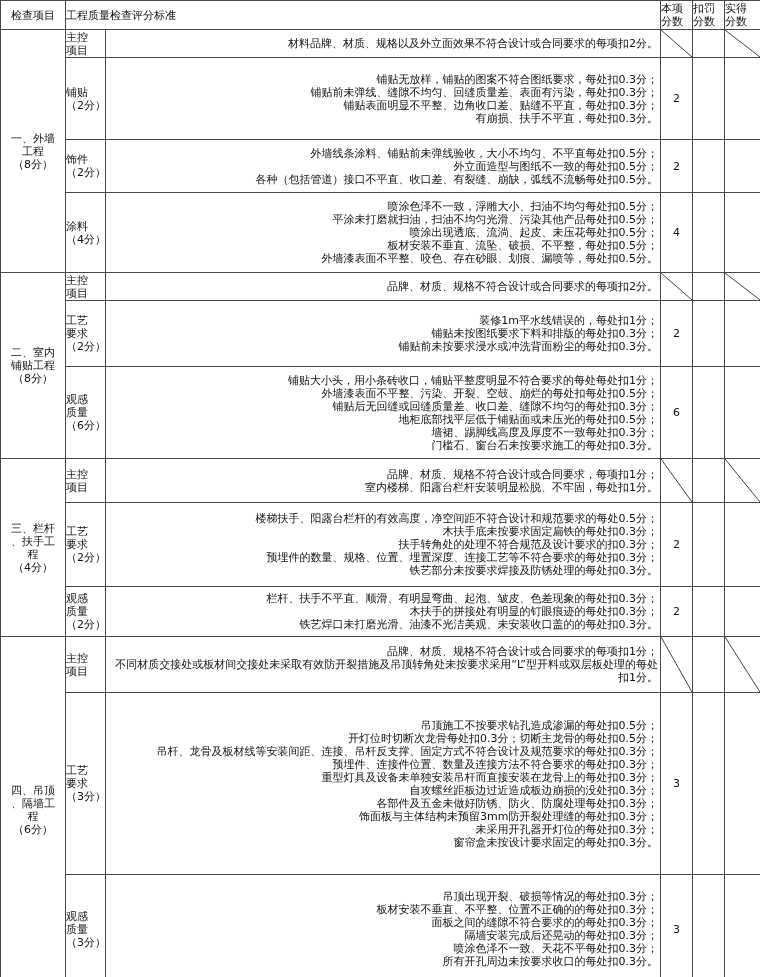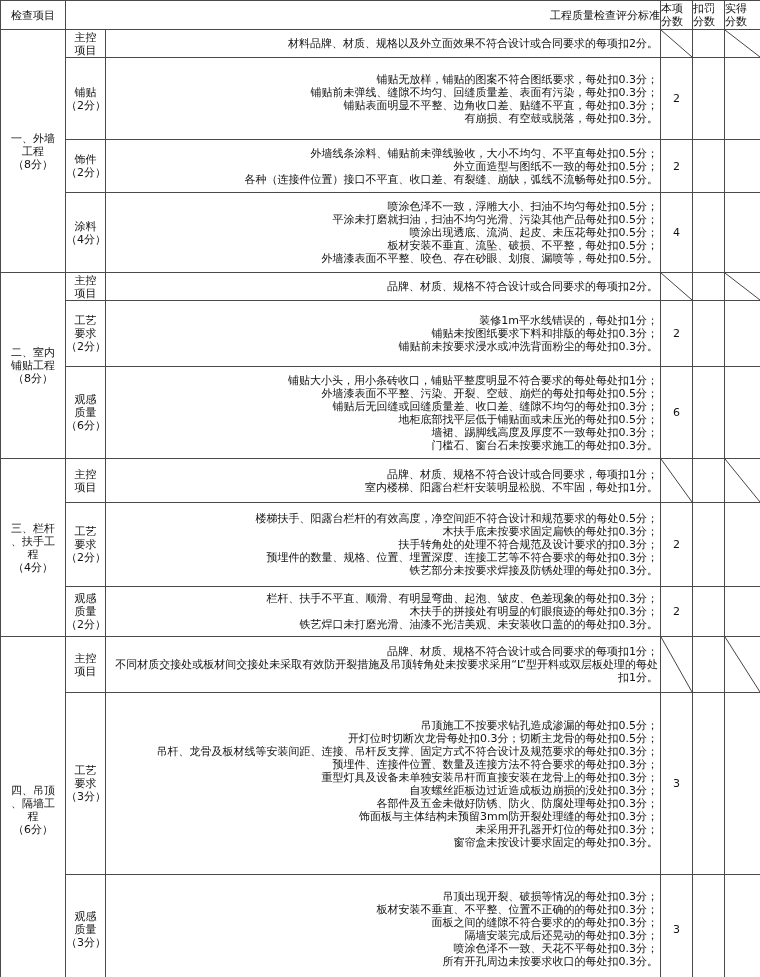--- a/index.html
+++ b/index.html
@@ -1,28 +1,28 @@
 <!DOCTYPE html>
 <html><head>
 <meta charset="utf-8">
 <style>
   html, body { margin: 0; padding: 0; background: #ffffff; }
   body { width: 760px; height: 977px; overflow: hidden; font-family: "DejaVu Sans", "Liberation Sans", sans-serif; color: #111; }
   table.grid { border-collapse: collapse; table-layout: fixed; width: 760px; position: absolute; left: 0; top: 0; }
   table.grid td { border: 1px solid #4a4a4a; padding: 0; font-size: 11px; line-height: 13px; vertical-align: middle; position: relative; }
   .hdr td { height: 28px; }
   .c-cat { text-align: center; }
-  .c-sub { text-align: center; }
+  .c-sub { text-align: left; }
   .c-txt { text-align: right; padding-left: 3px !important; padding-right: 2px !important; }
   .c-num { text-align: center; }
   .line { display: block; white-space: nowrap; }
   .wrapline { display: block; white-space: normal; word-break: break-all; }
   .diag { position: absolute; left: 0; top: 0; width: 100%; height: 100%; }
   .diag svg { width: 100%; height: 100%; display: block; }
-  .hdr-title { text-align: right; font-size: 11px; }
+  .hdr-title { text-align: left; font-size: 11px; }
   .hdr-small { font-size: 10.5px; line-height: 11px; text-align: left; }
   .thick-top td { border-top: 2px solid #777; }
 </style>
 </head>
 <body>
 
 <table class="grid">
   <colgroup>
     <col style="width:65px">
     <col style="width:40px">
@@ -79,35 +79,35 @@
       </tr>
       <tr style="height: 82px;">
         <td class="c-sub">
           <span class="line">铺贴</span>
           <span class="line">（2分）</span>
         </td>
         <td class="c-txt">
           <span class="wrapline">铺贴无放样，铺贴的图案不符合图纸要求，每处扣0.3分；</span>
           <span class="wrapline">铺贴前未弹线、缝隙不均匀、回缝质量差、表面有污染，每处扣0.3分；</span>
           <span class="wrapline">铺贴表面明显不平整、边角收口差、贴缝不平直，每处扣0.3分；</span>
-          <span class="wrapline">有崩损、有空鼓或脱落，每处扣0.3分。</span>
+          <span class="wrapline">有崩损、扶手不平直，每处扣0.3分。</span>
         </td>
         <td class="c-num"><span>2</span></td>
         <td></td>
         <td></td>
       </tr>
       <tr style="height: 53px;">
         <td class="c-sub">
           <span class="line">饰件</span>
           <span class="line">（2分）</span>
         </td>
         <td class="c-txt">
           <span class="wrapline">外墙线条涂料、铺贴前未弹线验收，大小不均匀、不平直每处扣0.5分；</span>
           <span class="wrapline">外立面造型与图纸不一致的每处扣0.5分；</span>
-          <span class="wrapline">各种（连接件位置）接口不平直、收口差、有裂缝、崩缺，弧线不流畅每处扣0.5分。</span>
+          <span class="wrapline">各种（包括管道）接口不平直、收口差、有裂缝、崩缺，弧线不流畅每处扣0.5分。</span>
         </td>
         <td class="c-num"><span>2</span></td>
         <td></td>
         <td></td>
       </tr>
       <tr style="height: 80px;">
         <td class="c-sub">
           <span class="line">涂料</span>
           <span class="line">（4分）</span>
         </td>

